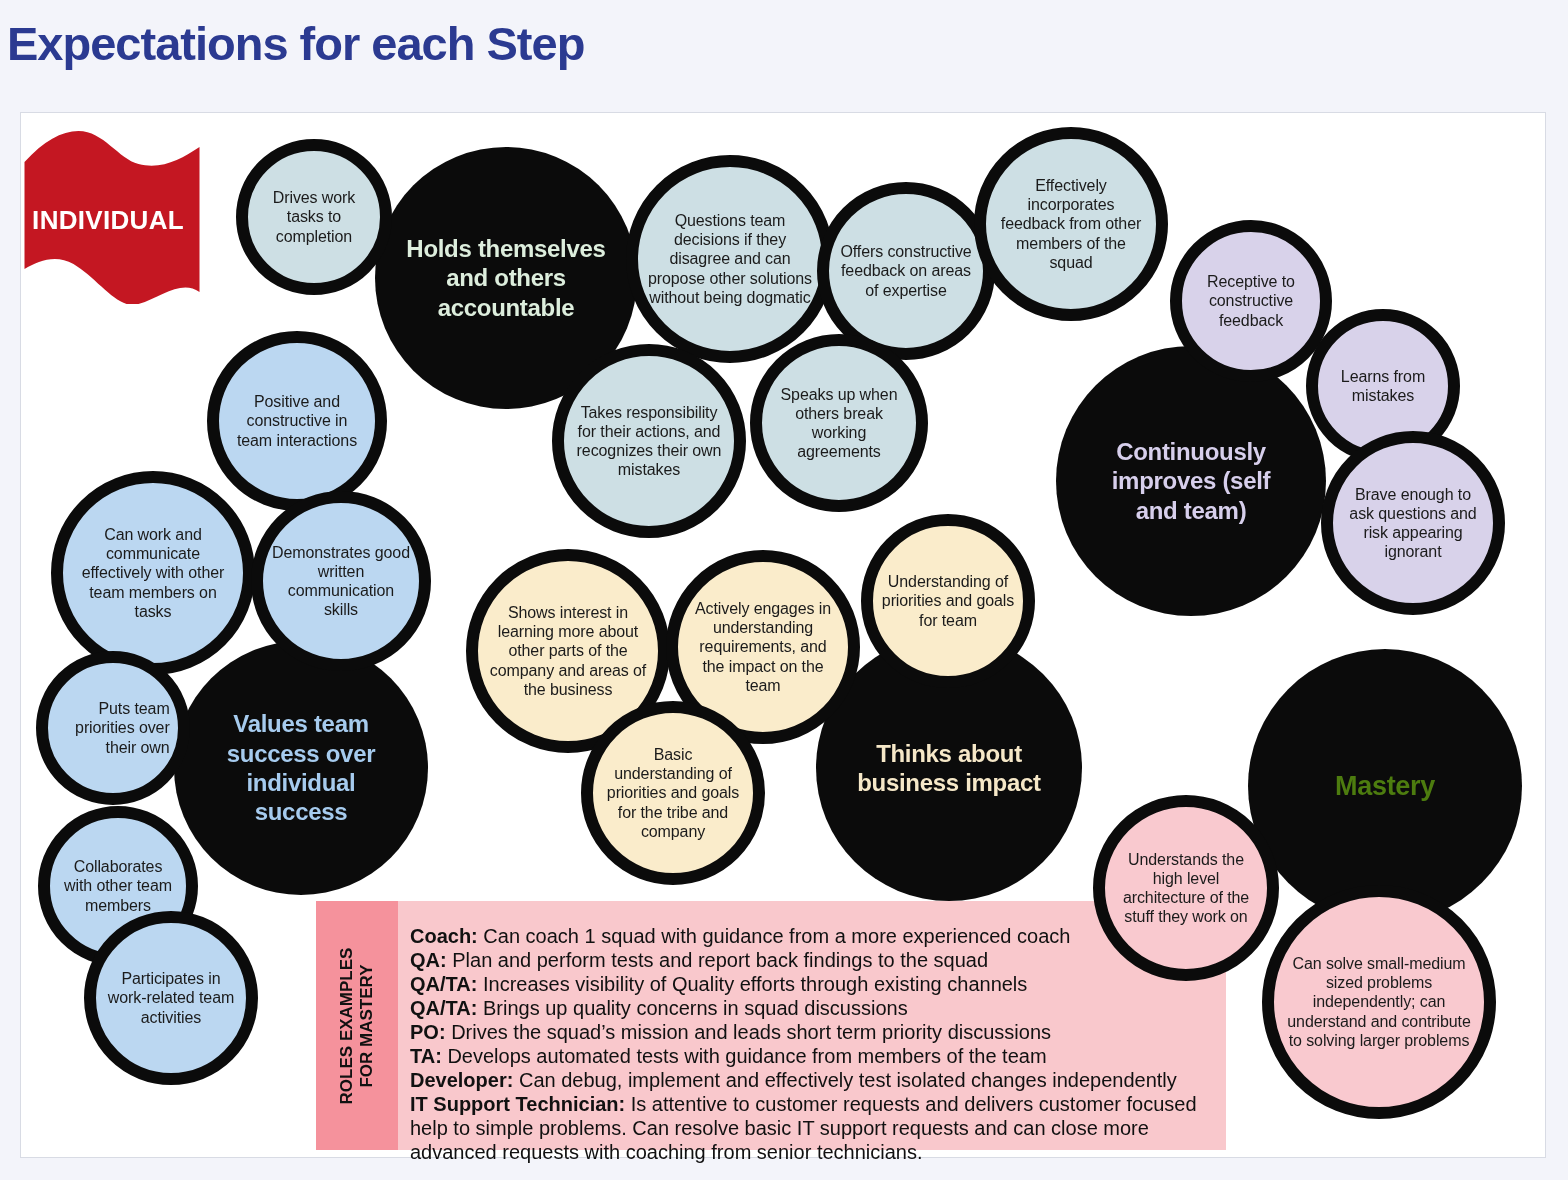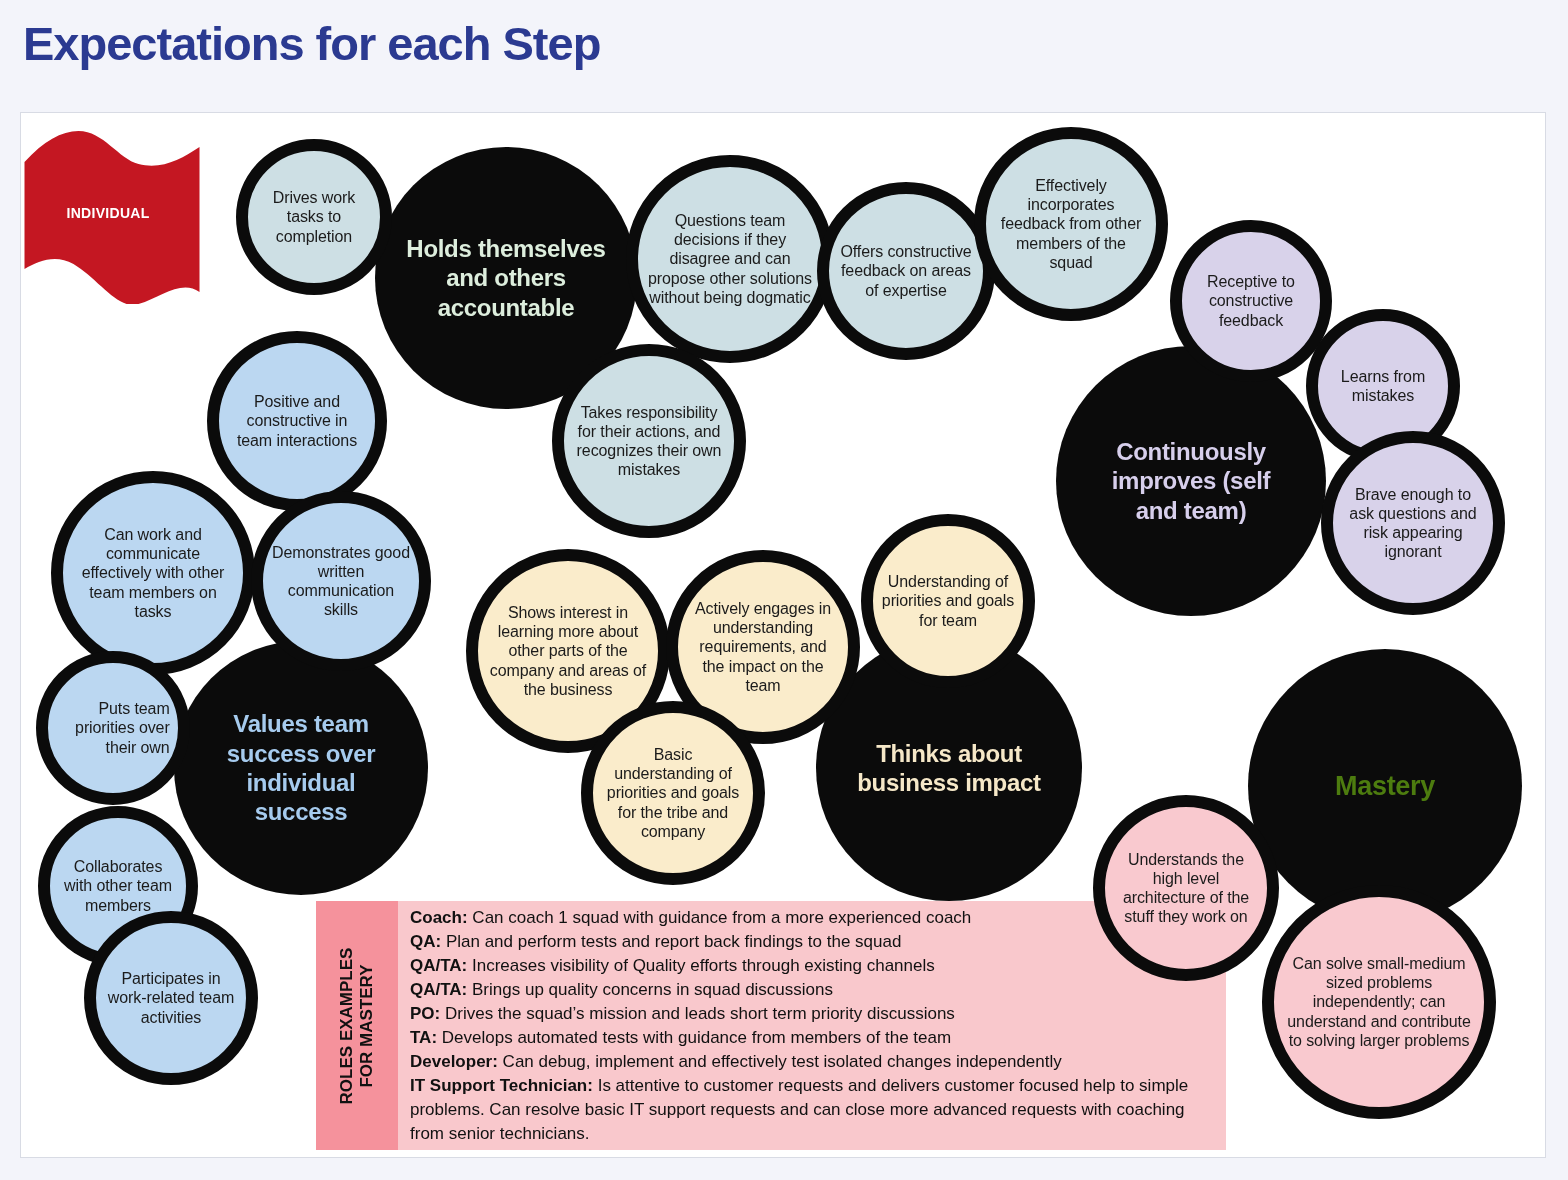--- a/index.html
+++ b/index.html
@@ -4,21 +4,21 @@
 <style>
   html,body{margin:0;padding:0;}
   body{
     width:1568px;height:1180px;
     background:#f3f4fa;
     font-family:"Liberation Sans",sans-serif;
     position:relative;overflow:hidden;
     -webkit-font-smoothing:antialiased;
   }
   .page-title{
-    position:absolute;left:23px;top:16px;
+    position:absolute;left:7px;top:16px;
     font-size:47px;font-weight:700;letter-spacing:-1px;
     color:#2b3a91;margin:0;
   }
   .canvas{
     position:absolute;left:20px;top:112px;
     width:1526px;height:1046px;
     background:#ffffff;border:1px solid #d8dbe4;box-sizing:border-box;
   }
   .bubble{
     position:absolute;box-sizing:border-box;
@@ -43,38 +43,38 @@
   .black-circle .h{font-size:24px;line-height:1.22;letter-spacing:-0.3px;}
   .h-mint{color:#ddeedd;}
   .h-lav{color:#d7cfec;}
   .h-blue{color:#a6cbee;}
   .h-cream{color:#f6e8c8;}
   .h-pink{color:#4d7c0f;}
   .flag{position:absolute;left:2px;top:16px;width:181px;height:175px;z-index:3;}
   .flag-label{
     position:absolute;left:0;top:76px;width:170px;
     text-align:center;color:#ffffff;font-weight:700;
-    font-size:14px;letter-spacing:0.3px;
+    font-size:26px;letter-spacing:0.3px;
   }
   .roles-box{
     position:absolute;left:295px;top:788px;width:910px;height:249px;
     background:#f9c8cc;z-index:1;box-sizing:border-box;
   }
   .roles-sidebar{
     position:absolute;left:0;top:0;width:82px;height:100%;
     background:#f5929c;display:flex;align-items:center;justify-content:center;
   }
   .roles-sidebar .rot{
     transform:rotate(-90deg);white-space:nowrap;text-align:center;
     font-weight:700;font-size:17px;line-height:20px;color:#111111;
   }
   .roles-content{
     position:absolute;left:82px;top:0;right:0;bottom:0;
-    padding:5px 8px 4px 12px;
-    font-size:17px;line-height:24px;color:#111111;
+    padding:23px 8px 4px 12px;
+    font-size:20px;line-height:24px;color:#111111;
   }
   .role-line b{font-weight:700;}
 </style>
 </head>
 <body>
 
 <h1 class="page-title">Expectations for each Step</h1>
 
 <div class="canvas">
 
@@ -108,20 +108,23 @@
     <div class="t">Questions team decisions if they disagree and can propose other solutions without being dogmatic</div>
   </div>
   <div class="bubble teal" style="left:796px;top:69px;width:178px;height:178px;">
     <div class="t">Offers constructive feedback on areas of expertise</div>
   </div>
   <div class="bubble teal" style="left:953px;top:14px;width:194px;height:194px;">
     <div class="t">Effectively incorporates feedback from other members of the squad</div>
   </div>
   <div class="bubble teal" style="left:531px;top:231px;width:194px;height:194px;">
     <div class="t">Takes responsibility for their actions, and recognizes their own mistakes</div>
+  </div>
+  <div class="bubble teal" style="left:729px;top:221px;width:178px;height:178px;">
+    <div class="t">Speaks up when others break working agreements</div>
   </div>
 
   <div class="bubble lavender" style="left:1149px;top:107px;width:162px;height:162px;">
     <div class="t">Receptive to constructive feedback</div>
   </div>
   <div class="bubble lavender" style="left:1285px;top:196px;width:154px;height:154px;">
     <div class="t">Learns from mistakes</div>
   </div>
   <div class="bubble lavender" style="left:1300px;top:318px;width:184px;height:184px;">
     <div class="t">Brave enough to ask questions and risk appearing ignorant</div>

